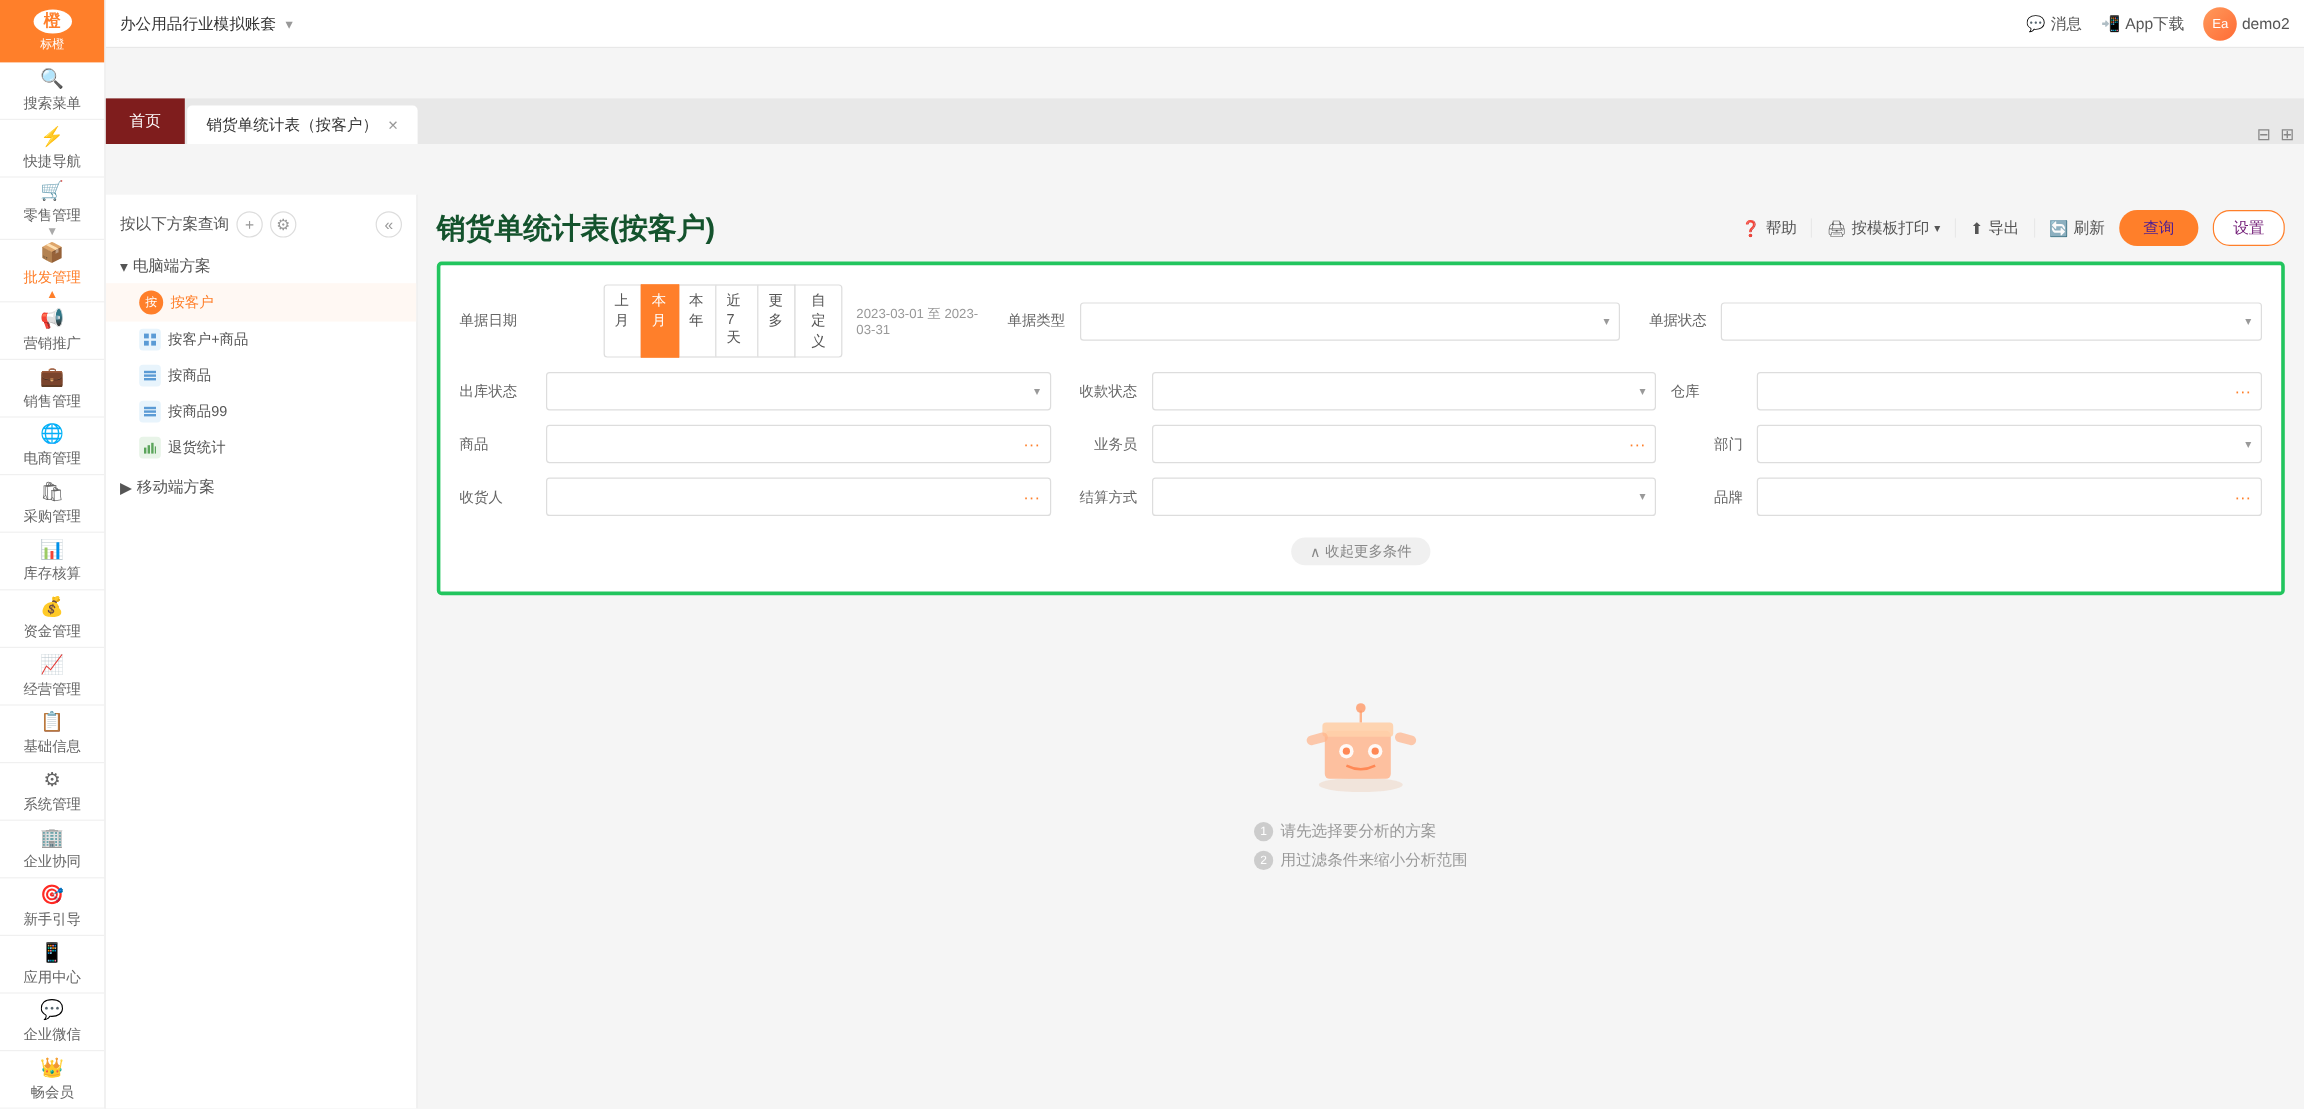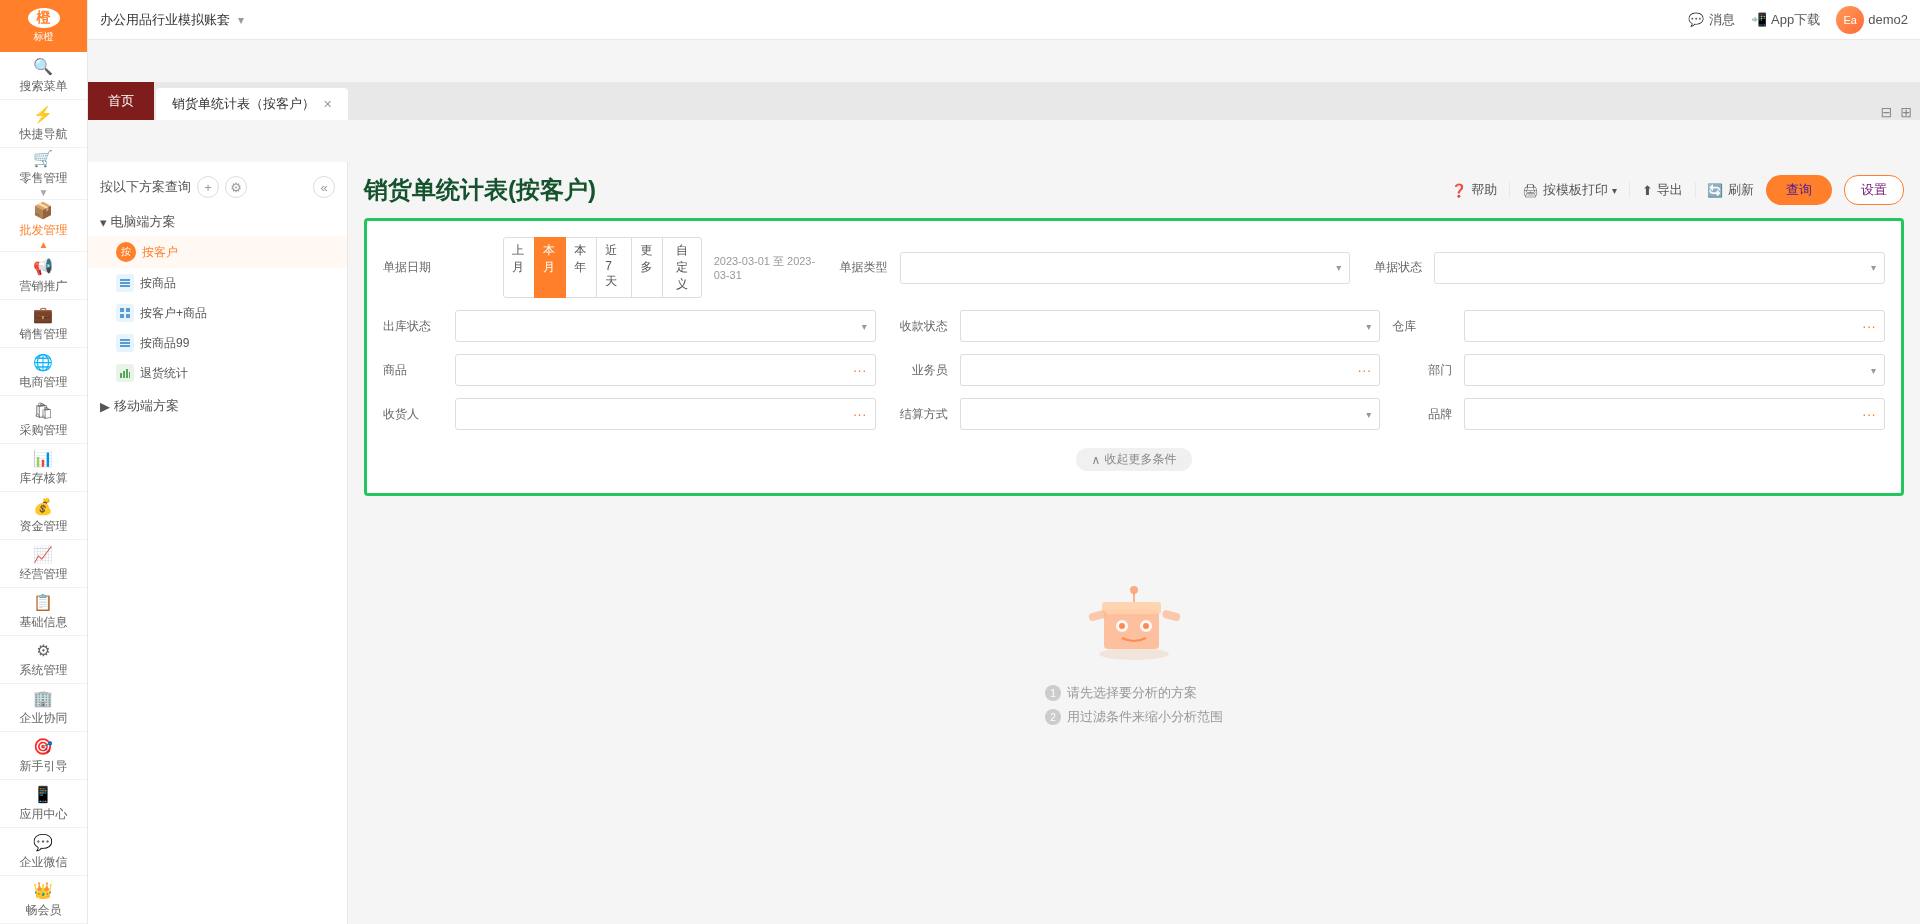--- a/index.html
+++ b/index.html
@@ -558,37 +558,37 @@
           <span>▾</span>
           <span>电脑端方案</span>
         </div>
         <div class="tree-child active">
           <div class="child-icon">按</div>
           <span>按客户</span>
         </div>
         <div class="tree-child">
           <div class="child-icon-gray">
             <svg width="12" height="12" viewBox="0 0 12 12">
-                <rect x="1" y="2" width="10" height="2" fill="#5b9bd5"></rect>
-                <rect x="1" y="5" width="10" height="2" fill="#5b9bd5"></rect>
-                <rect x="1" y="8" width="10" height="2" fill="#5b9bd5"></rect>
-              </svg>
-          </div>
-          <span>按商品</span>
-        </div>
-        <div class="tree-child">
-          <div class="child-icon-gray">
-            <svg width="12" height="12" viewBox="0 0 12 12">
                 <rect x="1" y="1" width="4" height="4" fill="#5b9bd5"></rect>
                 <rect x="7" y="1" width="4" height="4" fill="#5b9bd5"></rect>
                 <rect x="1" y="7" width="4" height="4" fill="#5b9bd5"></rect>
                 <rect x="7" y="7" width="4" height="4" fill="#5b9bd5"></rect>
               </svg>
           </div>
           <span>按客户+商品</span>
+        </div>
+        <div class="tree-child">
+          <div class="child-icon-gray">
+            <svg width="12" height="12" viewBox="0 0 12 12">
+                <rect x="1" y="2" width="10" height="2" fill="#5b9bd5"></rect>
+                <rect x="1" y="5" width="10" height="2" fill="#5b9bd5"></rect>
+                <rect x="1" y="8" width="10" height="2" fill="#5b9bd5"></rect>
+              </svg>
+          </div>
+          <span>按商品</span>
         </div>
         <div class="tree-child">
           <div class="child-icon-gray">
             <svg width="12" height="12" viewBox="0 0 12 12">
                 <rect x="1" y="2" width="10" height="2" fill="#5b9bd5"></rect>
                 <rect x="1" y="5" width="10" height="2" fill="#5b9bd5"></rect>
                 <rect x="1" y="8" width="10" height="2" fill="#5b9bd5"></rect>
               </svg>
           </div>
           <span>按商品99</span>

